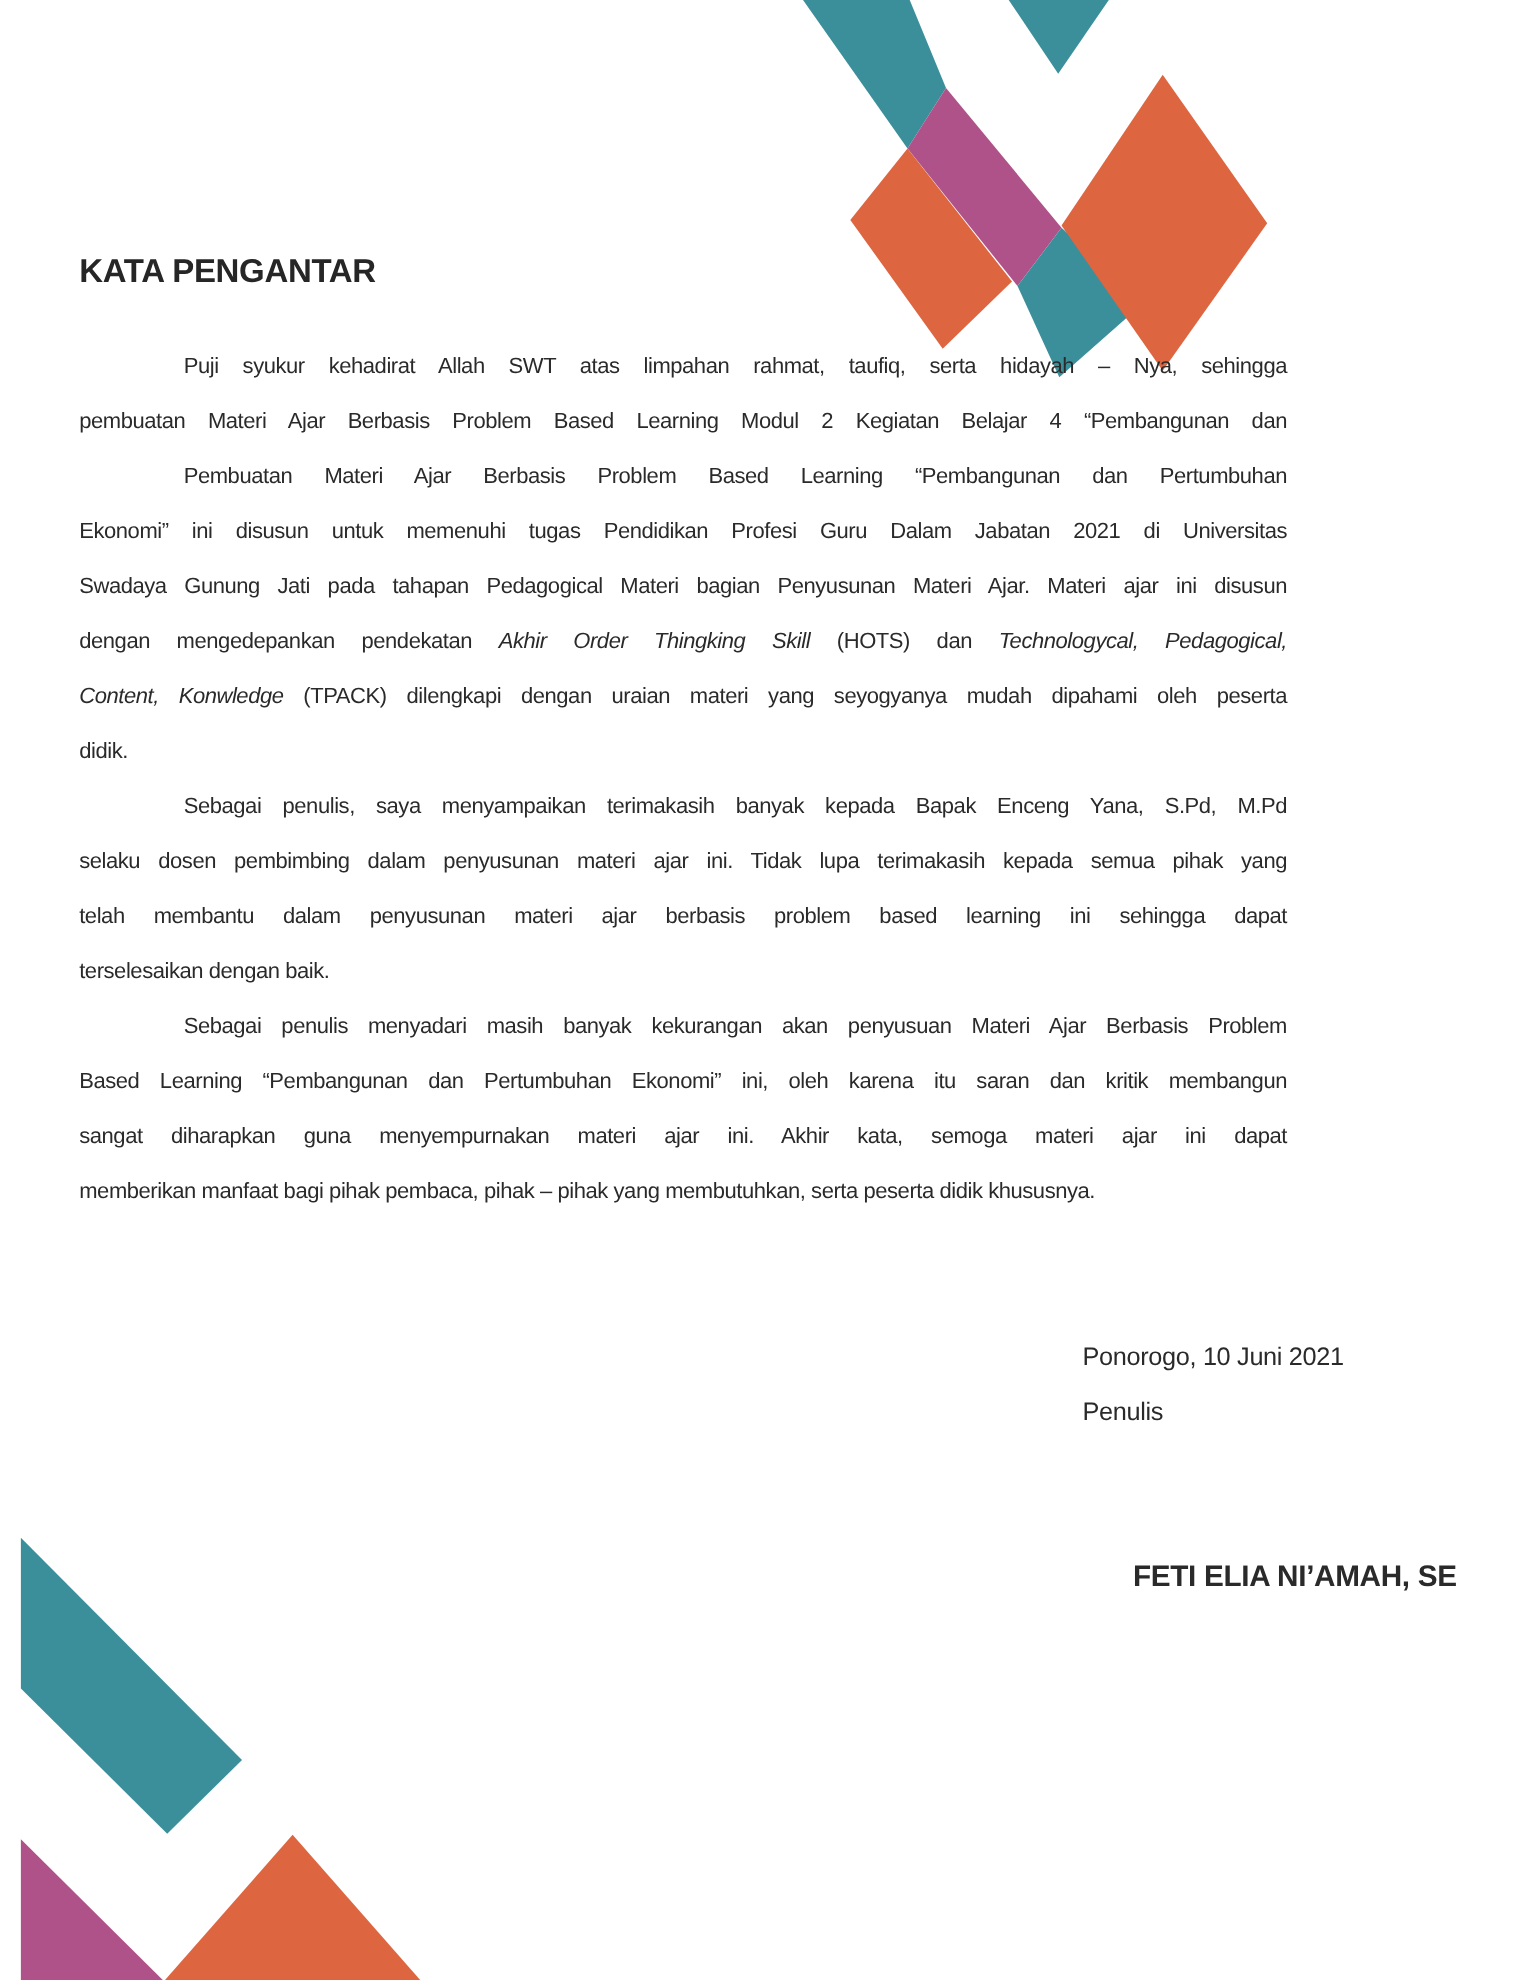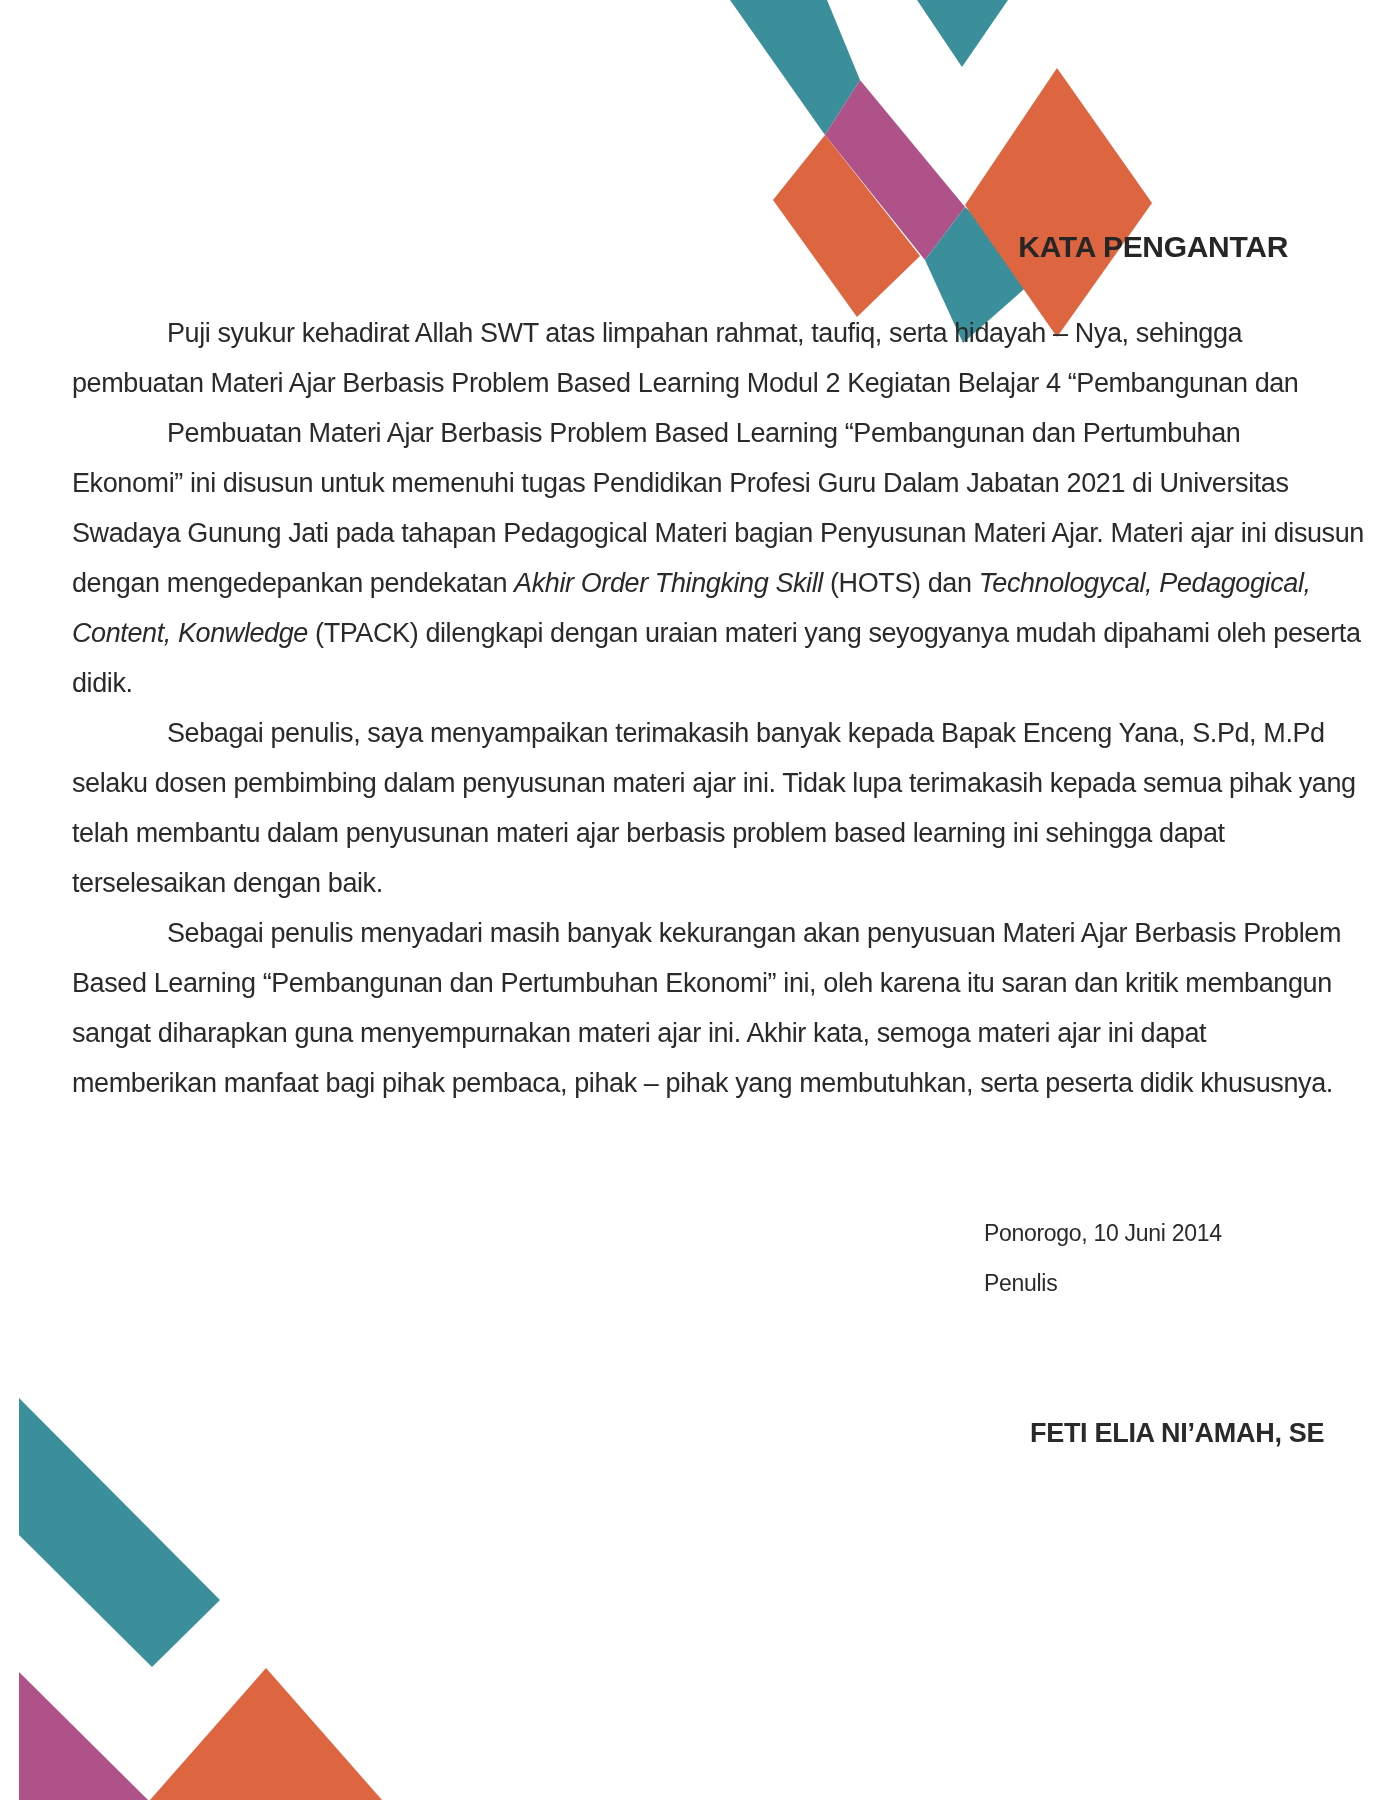--- a/index.html
+++ b/index.html
@@ -20,33 +20,33 @@
     top: 0; left: 0;
     width: 1391px;
     height: 1800px;
     z-index: 0;
   }
   .doc-title {
     position: absolute;
     top: 230px;
     left: 72px;
     width: 1216px;
-    text-align: right;
+    text-align: left;
     font-size: 30px;
     font-weight: bold;
     letter-spacing: -0.3px;
     color: #262626;
     z-index: 2;
   }
   .body-text {
     position: absolute;
     top: 308px;
     left: 72px;
     width: 1098px;
-    font-size: 27px;
+    font-size: 20px;
     letter-spacing: -0.4px;
     color: #2a2a2a;
     z-index: 2;
   }
   .body-text .line {
     height: 50px;
     line-height: 50px;
     white-space: nowrap;
     text-align: justify;
     text-align-last: justify;
@@ -115,19 +115,19 @@
       <div class="line"><span>selaku dosen pembimbing dalam penyusunan materi ajar ini. Tidak lupa terimakasih kepada semua pihak yang</span></div>
       <div class="line"><span>telah membantu dalam penyusunan materi  ajar berbasis problem based learning ini sehingga dapat</span></div>
       <div class="line last"><span>terselesaikan dengan baik.</span></div>
       <div class="line first"><span>Sebagai penulis menyadari masih banyak kekurangan akan penyusuan Materi Ajar Berbasis Problem</span></div>
       <div class="line"><span>Based Learning “Pembangunan dan Pertumbuhan Ekonomi” ini, oleh karena itu saran dan kritik membangun</span></div>
       <div class="line"><span>sangat diharapkan guna menyempurnakan materi ajar ini. Akhir kata, semoga materi ajar ini dapat</span></div>
       <div class="line last"><span>memberikan manfaat bagi pihak pembaca, pihak – pihak yang membutuhkan, serta peserta didik khususnya.</span></div>
     </div>
 
   <div class="signature">
-    <div class="sig-line">Ponorogo, 10 Juni 2014</div>
+    <div class="sig-line">Ponorogo, 10 Juni 2021</div>
     <div class="sig-line">Penulis</div>
     <div class="sig-spacer"></div>
     <div class="sig-line sig-name">FETI ELIA NI’AMAH, SE</div>
   </div>
 
 </div>
 
 </body></html>

